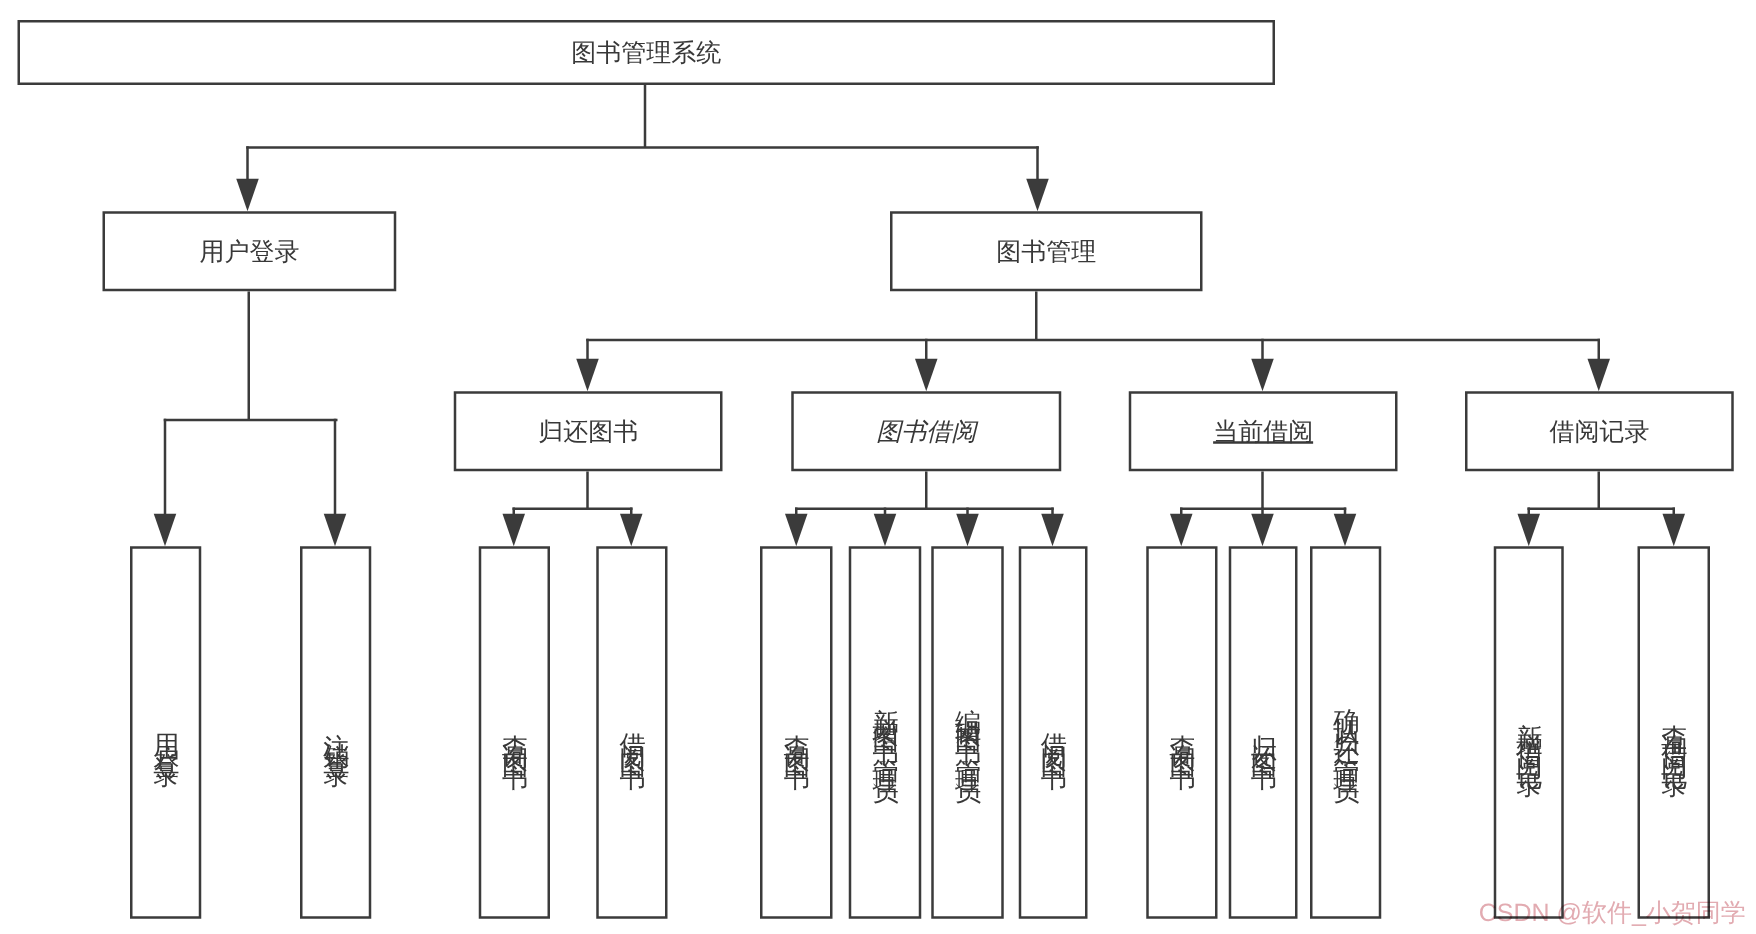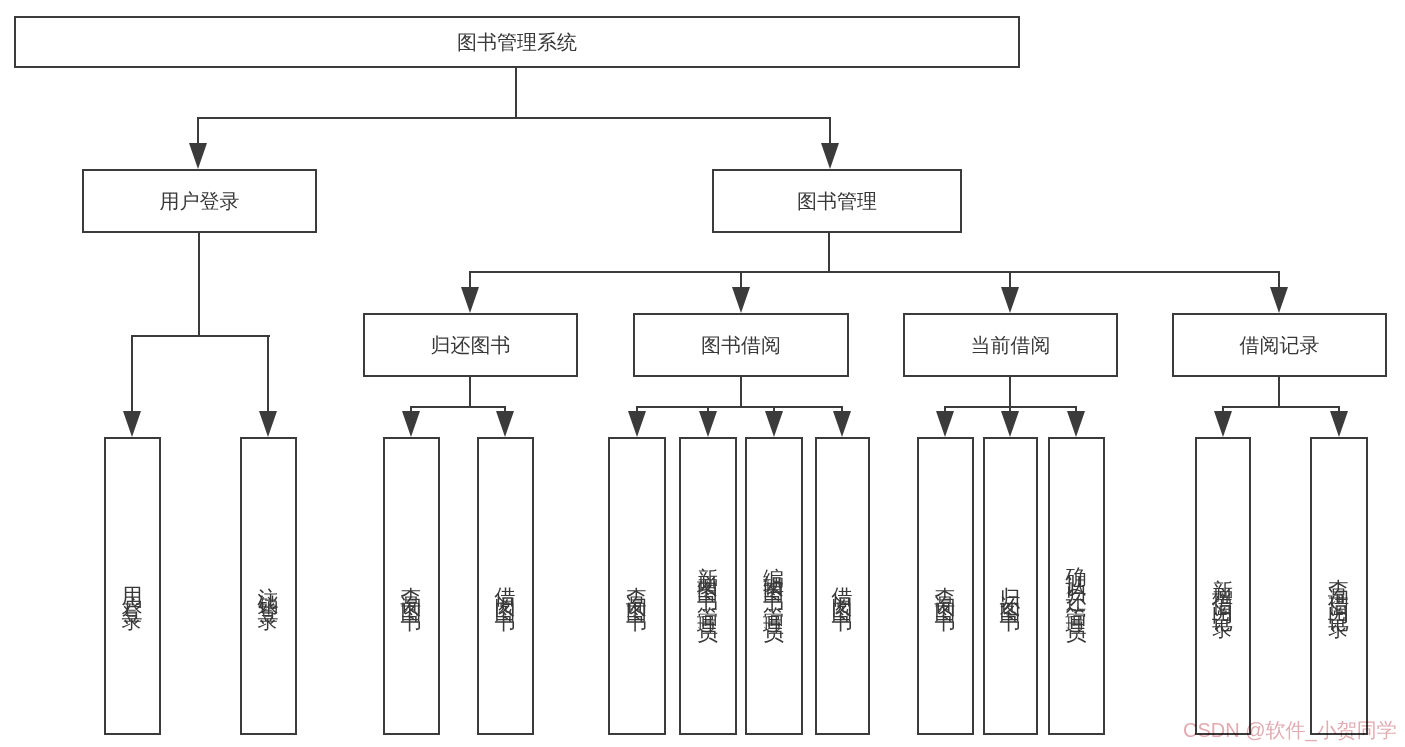--- a/index.html
+++ b/index.html
@@ -102,24 +102,24 @@
   <div class="stem" style="left:740px;top:271px;width:2px;height:20px;"></div>
   <div class="arrow" style="left:732px;top:287px;"></div>
   <div class="stem" style="left:1009px;top:271px;width:2px;height:20px;"></div>
   <div class="arrow" style="left:1001px;top:287px;"></div>
   <div class="stem" style="left:1278px;top:271px;width:2px;height:20px;"></div>
   <div class="arrow" style="left:1270px;top:287px;"></div>
 
   <div class="box" style="left:363px;top:313px;width:215px;height:64px;">
     <span>归还图书</span>
   </div>
-  <div class="box" style="left:633px;top:313px;width:216px;height:64px;">
+  <div class="box" style="left:633px;top:313px;width:216px;height:64px;font-style:italic;">
     <span>图书借阅</span>
   </div>
-  <div class="box" style="left:903px;top:313px;width:215px;height:64px;">
+  <div class="box" style="left:903px;top:313px;width:215px;height:64px;text-decoration:underline;">
     <span>当前借阅</span>
   </div>
   <div class="box" style="left:1172px;top:313px;width:215px;height:64px;">
     <span>借阅记录</span>
   </div>
 
   <div class="vline" style="left:469px;top:377px;width:2px;height:30px;"></div>
   <div class="hline" style="left:410px;top:406px;width:96px;height:2px;"></div>
   <div class="stem" style="left:410px;top:406px;width:2px;height:10px;"></div>
   <div class="arrow" style="left:402px;top:411px;"></div>

